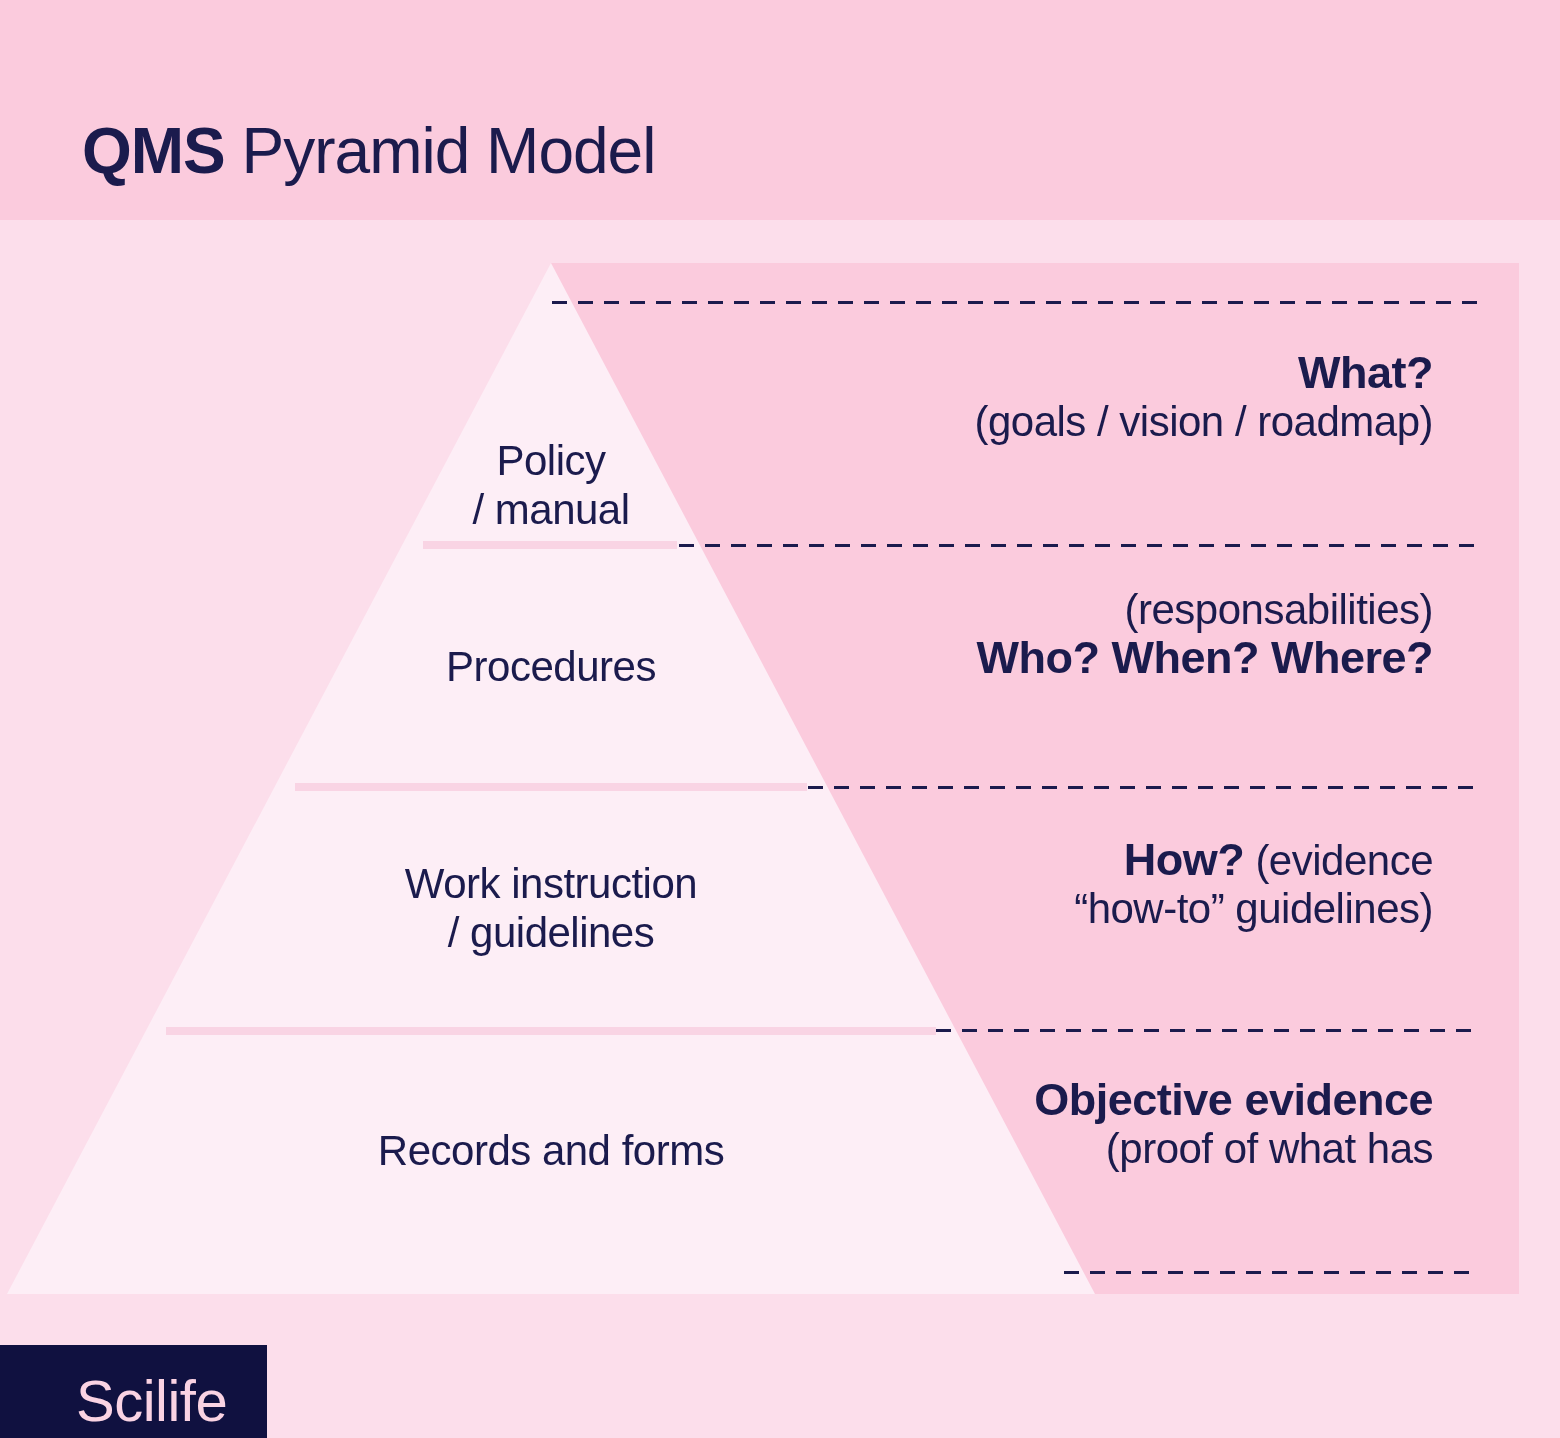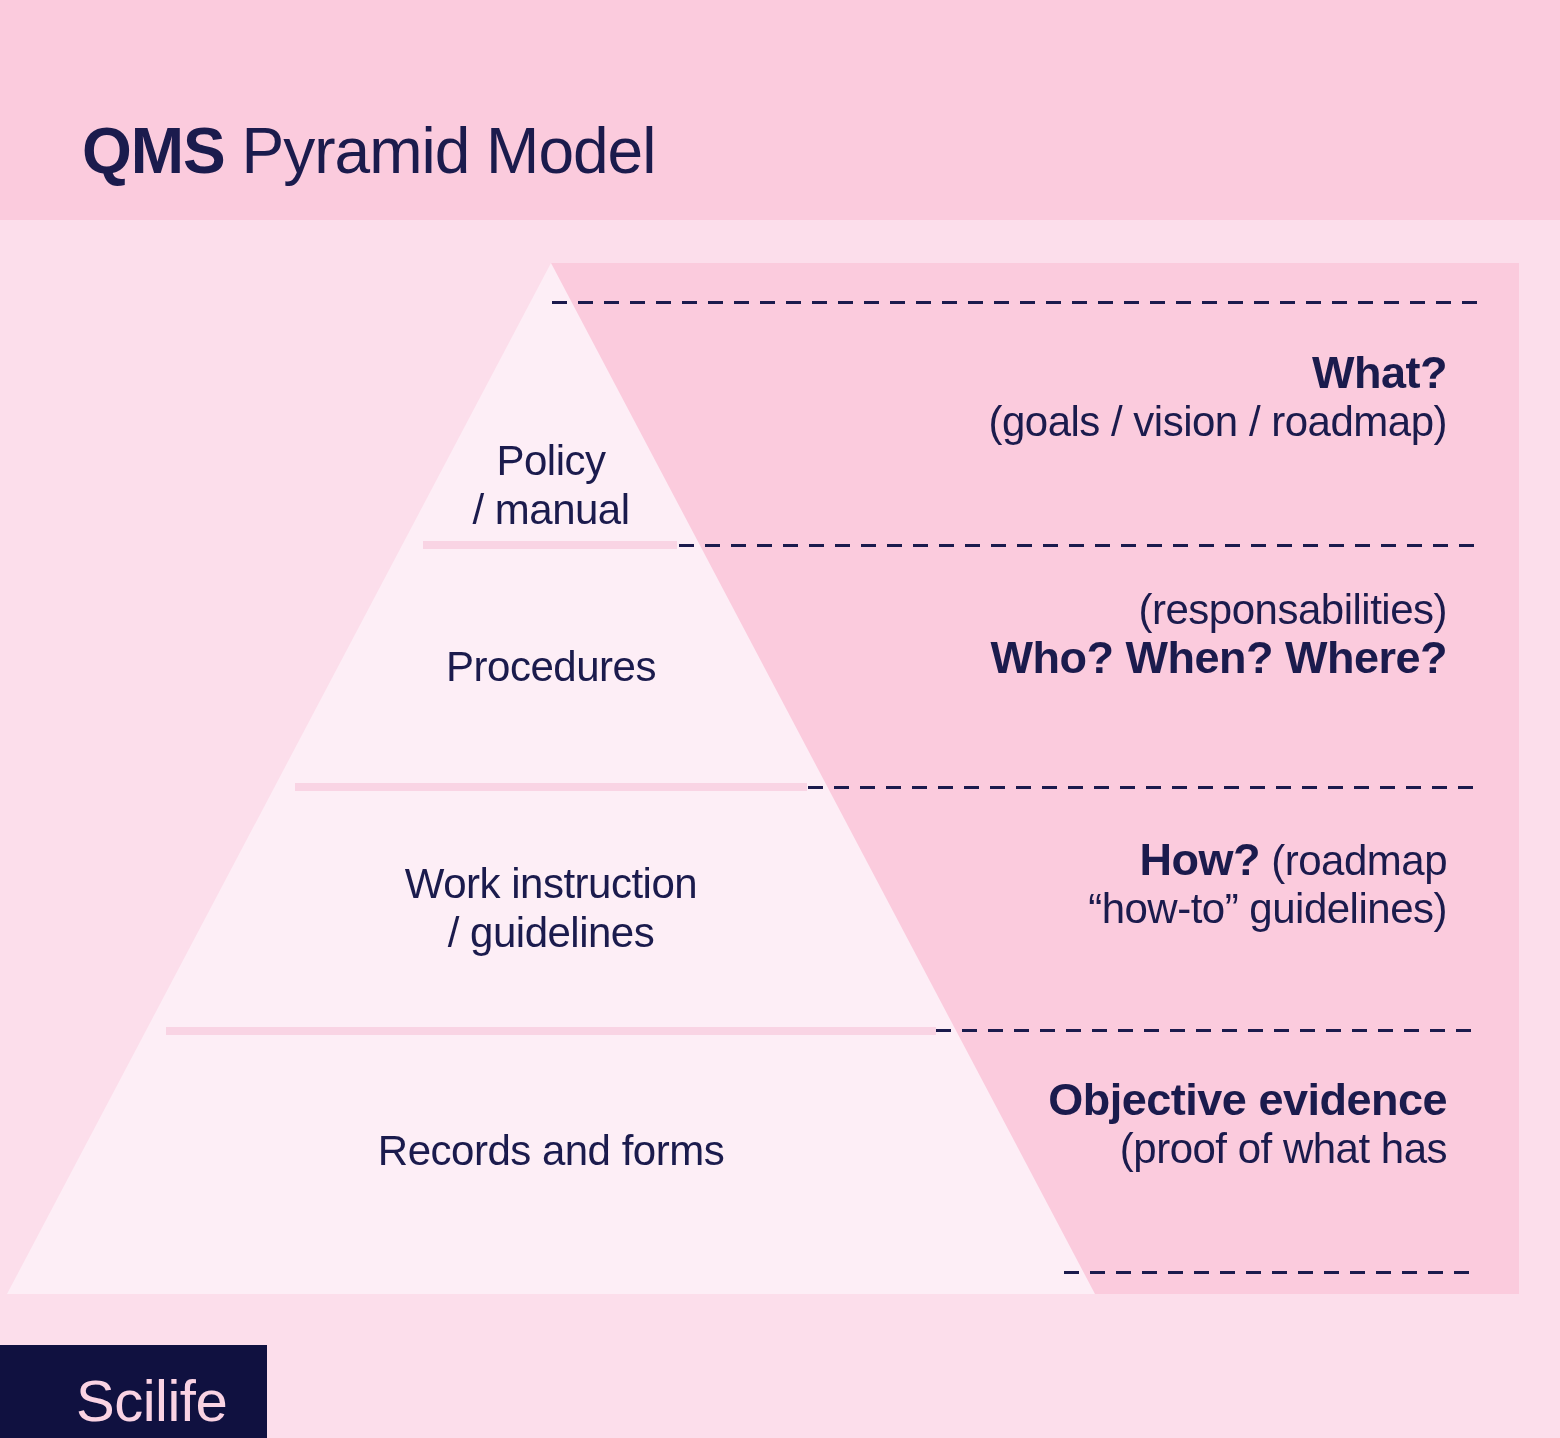--- a/index.html
+++ b/index.html
@@ -59,21 +59,21 @@
   .level-label{
     position:absolute;left:291px;width:520px;
     text-align:center;color:var(--navy);
     font-size:42px;line-height:49px;letter-spacing:-0.5px;
   }
   .label-policy{top:436px;}
   .label-procedures{top:642px;}
   .label-work{top:859px;}
   .label-records{top:1126px;}
   .annotation{
-    position:absolute;right:113px;width:640px;
+    position:absolute;right:127px;width:640px;
     text-align:right;color:var(--navy);
     font-size:42px;line-height:48px;letter-spacing:-0.5px;
   }
   .annotation .a-bold{font-weight:700;font-size:45px;}
   .ann-1{top:349px;}
   .ann-2{top:586px;}
   .ann-3{top:836px;}
   .ann-4{top:1076px;}
   .logo-box{
     position:absolute;left:0;top:1345px;width:267px;height:111px;
@@ -139,21 +139,21 @@
 
   <div class="annotation ann-2">
     <div>(responsabilities)</div>
     <div>
       <span class="a-bold">Who? When? Where?</span>
     </div>
   </div>
 
   <div class="annotation ann-3">
     <div>
-      <span class="a-bold">How?</span><span> (roadmap</span>
+      <span class="a-bold">How?</span><span> (evidence</span>
     </div>
     <div>“how-to” guidelines)</div>
   </div>
 
   <div class="annotation ann-4">
     <div>
       <span class="a-bold">Objective evidence</span>
     </div>
     <div>(proof of what has</div>
   </div>

